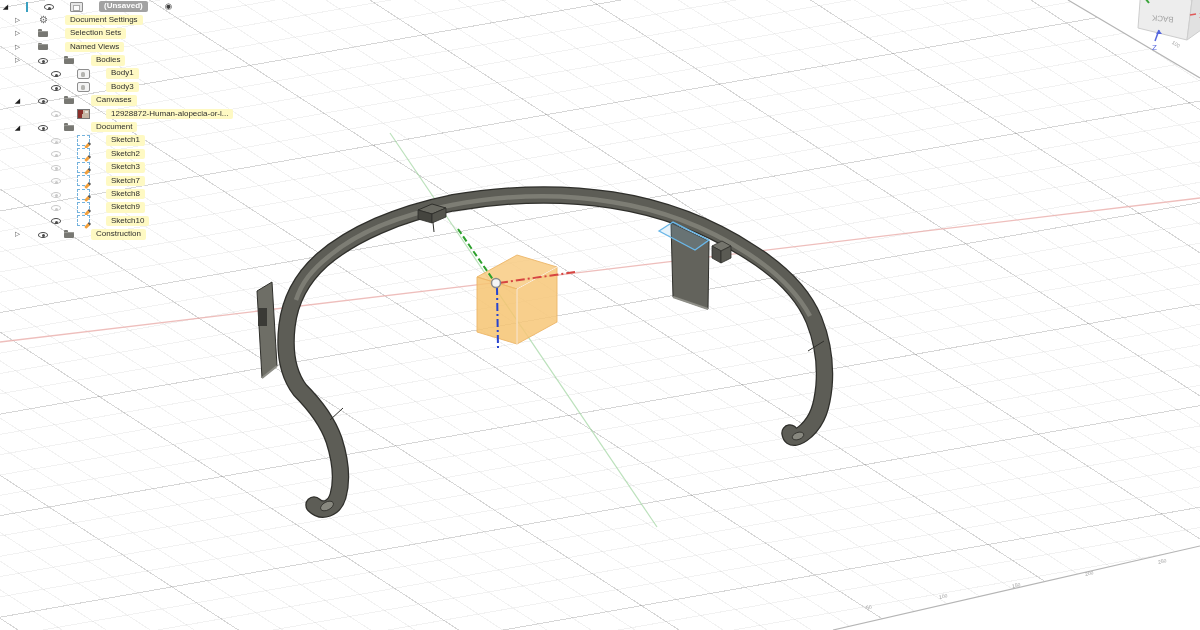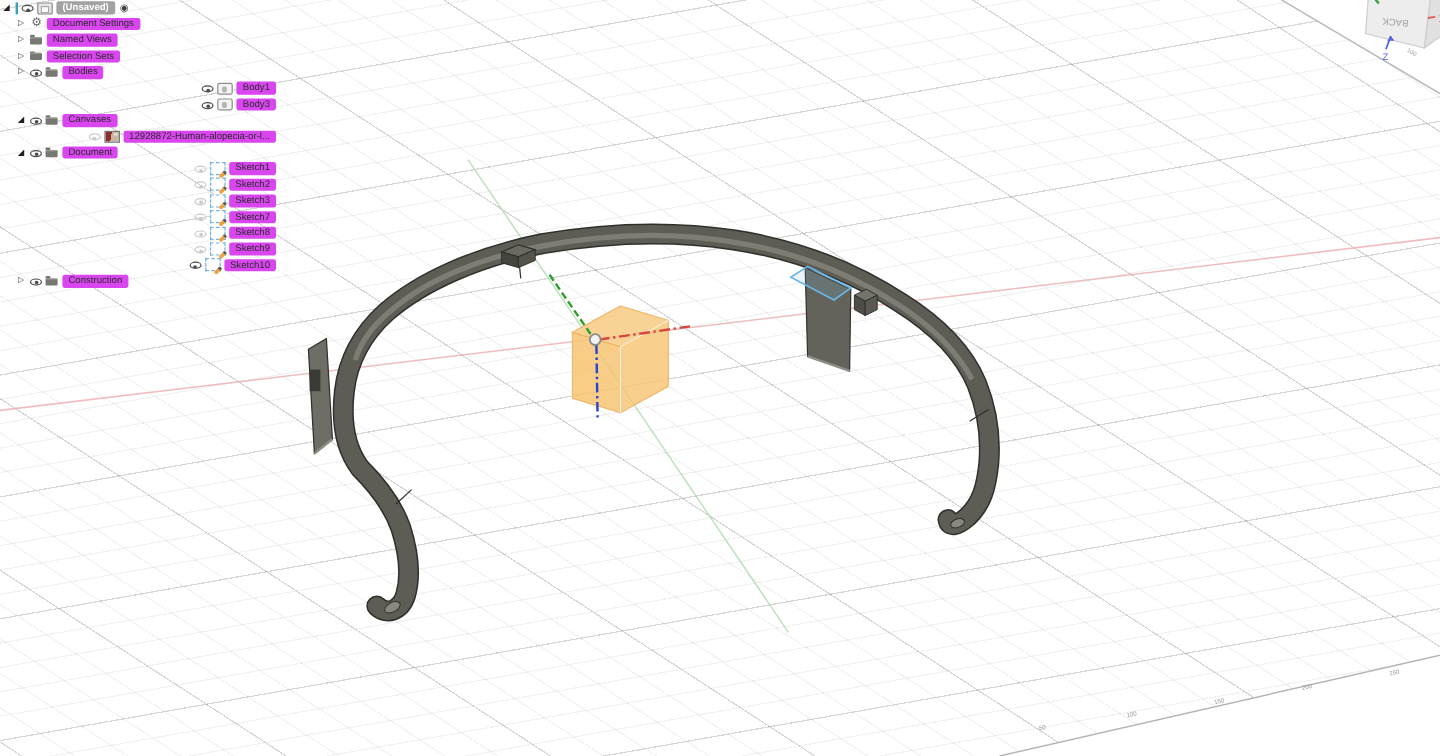--- a/index.html
+++ b/index.html
@@ -19,25 +19,25 @@
   }
   svg.scene{position:absolute;inset:0;pointer-events:none;}
   svg.scene [data-interactable="true"]{pointer-events:auto;}
 
   
   .grid-label{position:absolute;font-size:5px;color:#9a9a9a;transform:rotate(-13deg);white-space:nowrap;}
   .grid-label.topright{transform:rotate(31deg);}
 
   
   .browser{position:absolute;left:0;top:0;width:230px;font-size:8px;color:#333;}
-  .brow{height:13.4px;display:flex;align-items:center;gap:3px;}
-  .brow .pill{background:#d946ef;border-radius:2px;padding:1px 5px 1.5px 5px;line-height:1;
+  .brow{height:13.4px;display:flex;align-items:center;gap:16px;}
+  .brow .pill{background:#fef9c3;border-radius:2px;padding:1px 5px 1.5px 5px;line-height:1;
               color:#2d2d2d;white-space:nowrap;cursor:default;}
   .brow.root .pill{background:#a2a2a2;color:#fff;font-weight:bold;}
-  .ind1{padding-left:13px;} .ind2{padding-left:51px;justify-content:flex-end;} .ind0{padding-left:1px;}
+  .ind1{padding-left:13px;} .ind2{padding-left:51px;} .ind0{padding-left:1px;}
 
   .tri{width:9px;text-align:center;font-size:6.5px;color:#3c3c3c;line-height:1;flex:0 0 9px;}
   .tri.open{font-size:7px;color:#1e1e1e;}
 
   .vbar{width:2px;height:10px;background:#3aa0c0;flex:0 0 2px;}
 
   
   .eye{position:relative;width:10px;height:10px;flex:0 0 10px;}
   .eye::before{content:"";position:absolute;left:0;top:2.5px;width:8px;height:4px;
     border:1px solid #4a4a4a;border-radius:50%;}
@@ -208,27 +208,27 @@
 
     <div class="brow ind1" data-interactable="true">
       <span class="tri" data-interactable="true">▷</span>
       <span class="ic ic-gear" data-interactable="false">⚙</span>
       <span class="pill" data-interactable="true">Document Settings</span>
     </div>
 
     <div class="brow ind1" data-interactable="true">
       <span class="tri" data-interactable="true">▷</span>
       <span class="ic ic-folder" data-interactable="false"></span>
+      <span class="pill" data-interactable="true">Selection Sets</span>
+    </div>
+
+    <div class="brow ind1" data-interactable="true">
+      <span class="tri" data-interactable="true">▷</span>
+      <span class="ic ic-folder" data-interactable="false"></span>
       <span class="pill" data-interactable="true">Named Views</span>
-    </div>
-
-    <div class="brow ind1" data-interactable="true">
-      <span class="tri" data-interactable="true">▷</span>
-      <span class="ic ic-folder" data-interactable="false"></span>
-      <span class="pill" data-interactable="true">Selection Sets</span>
     </div>
 
     <div class="brow ind1" data-interactable="true">
       <span class="tri" data-interactable="true">▷</span>
       <span class="eye" data-interactable="true"></span>
       <span class="ic ic-folder" data-interactable="false"></span>
       <span class="pill" data-interactable="true">Bodies</span>
     </div>
 
 

